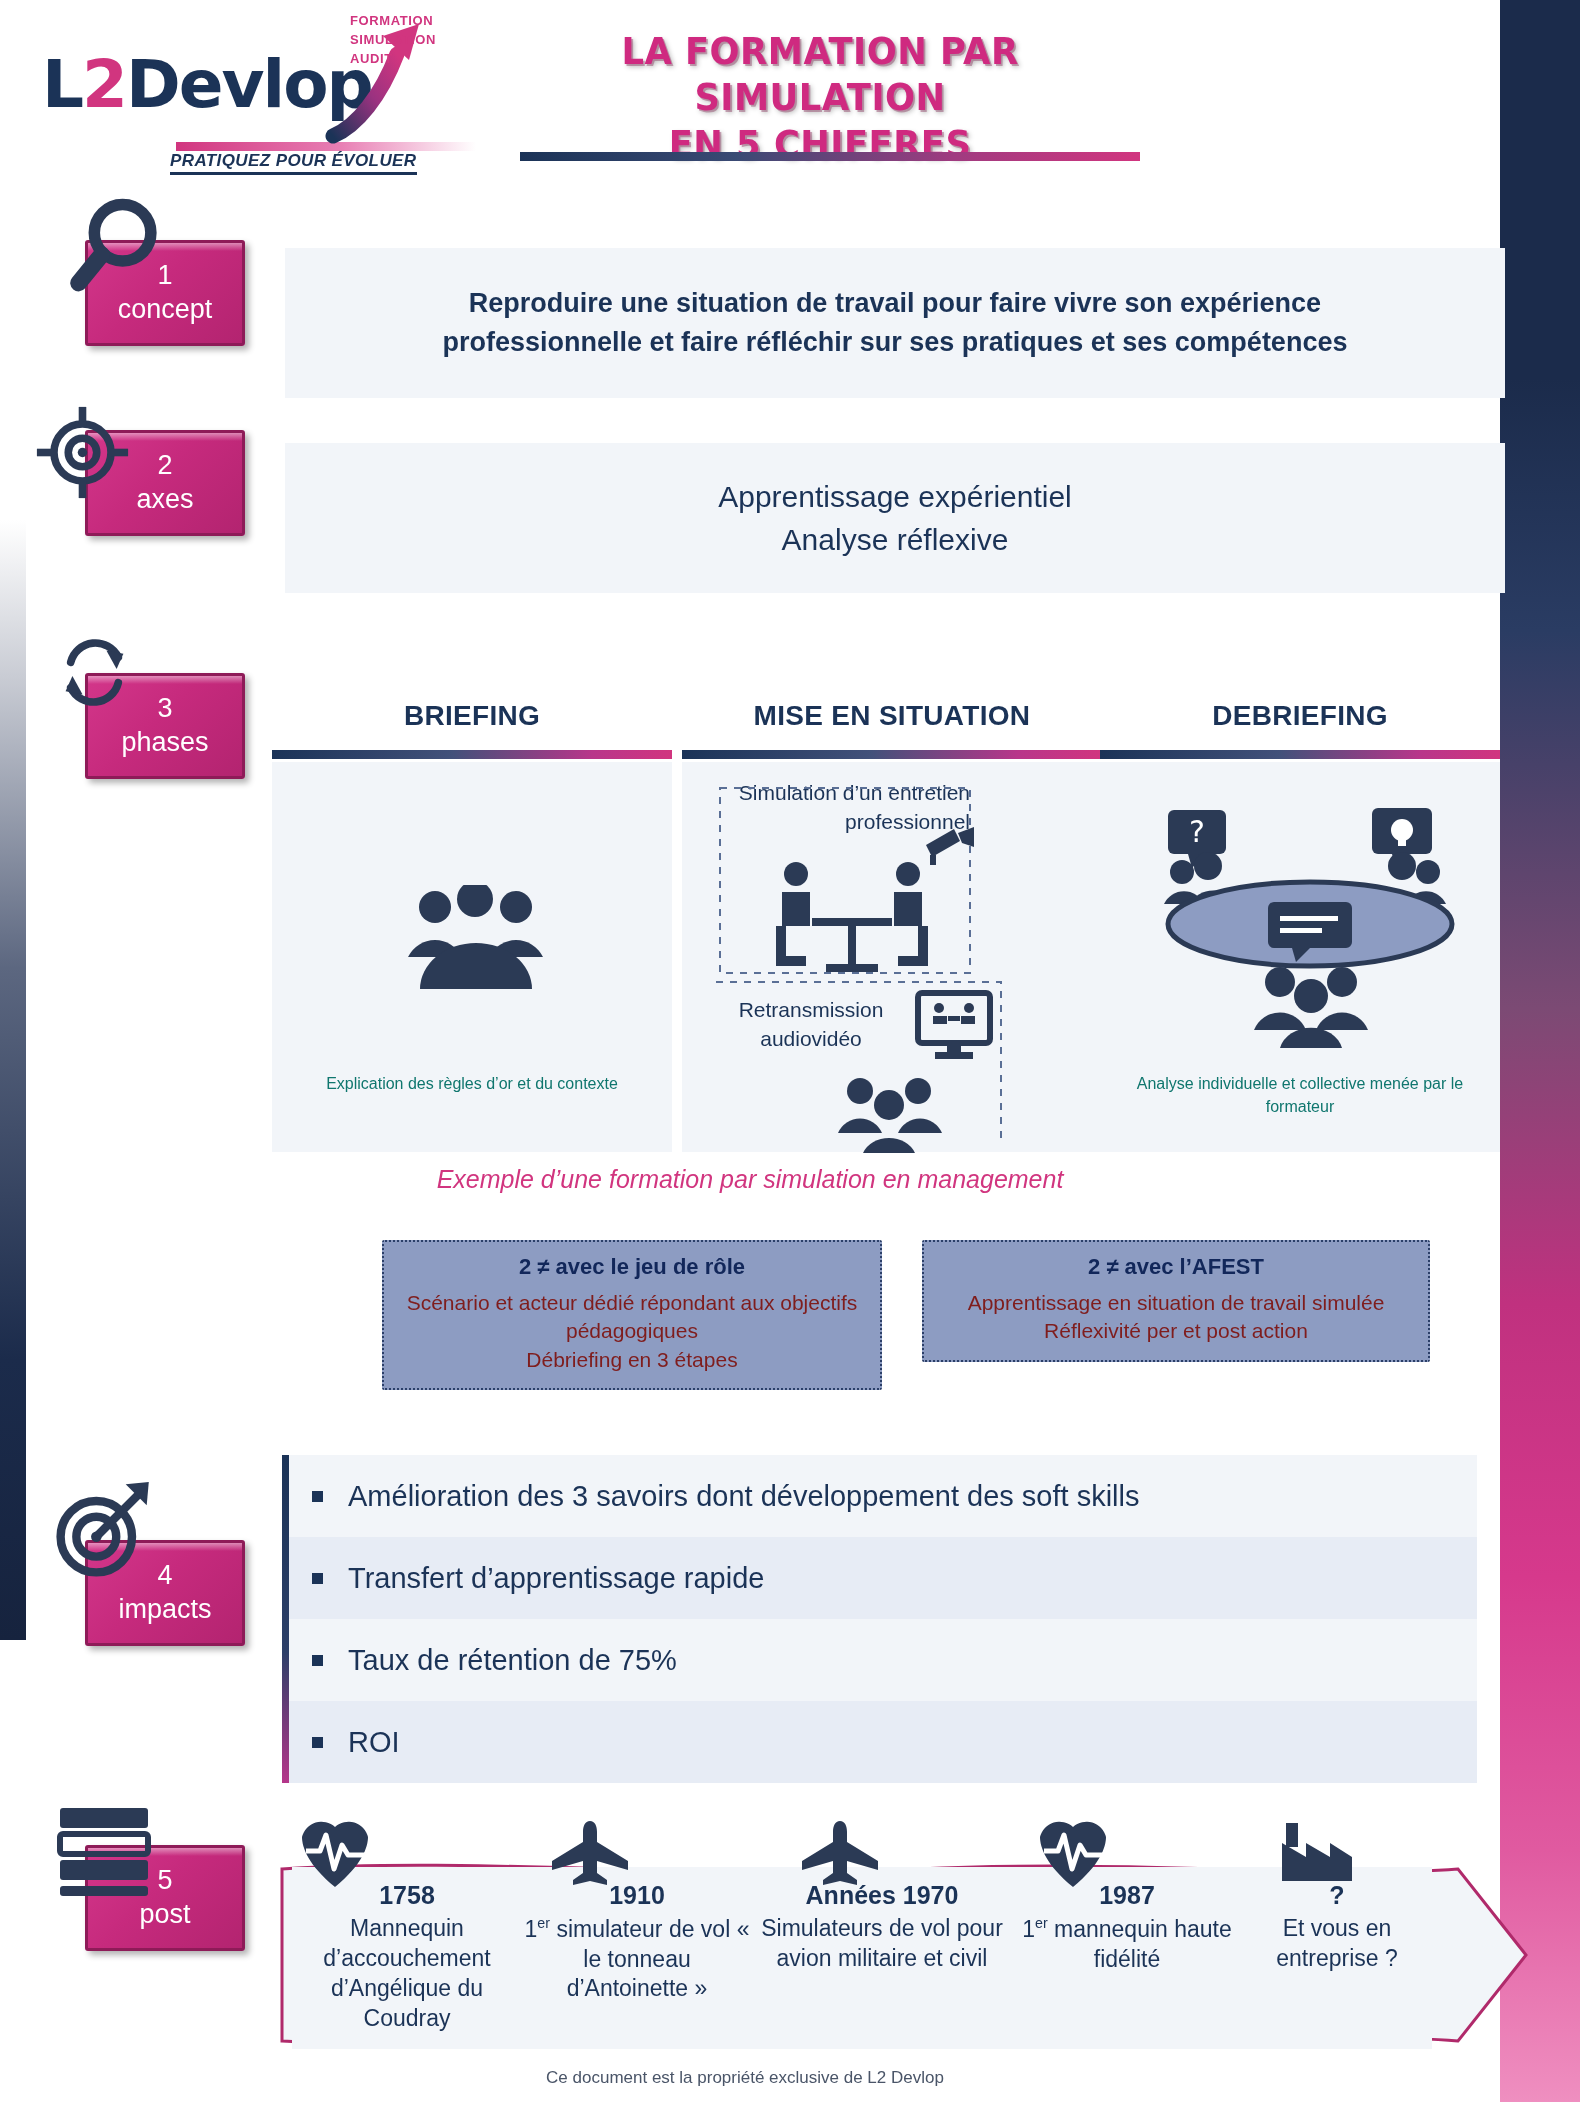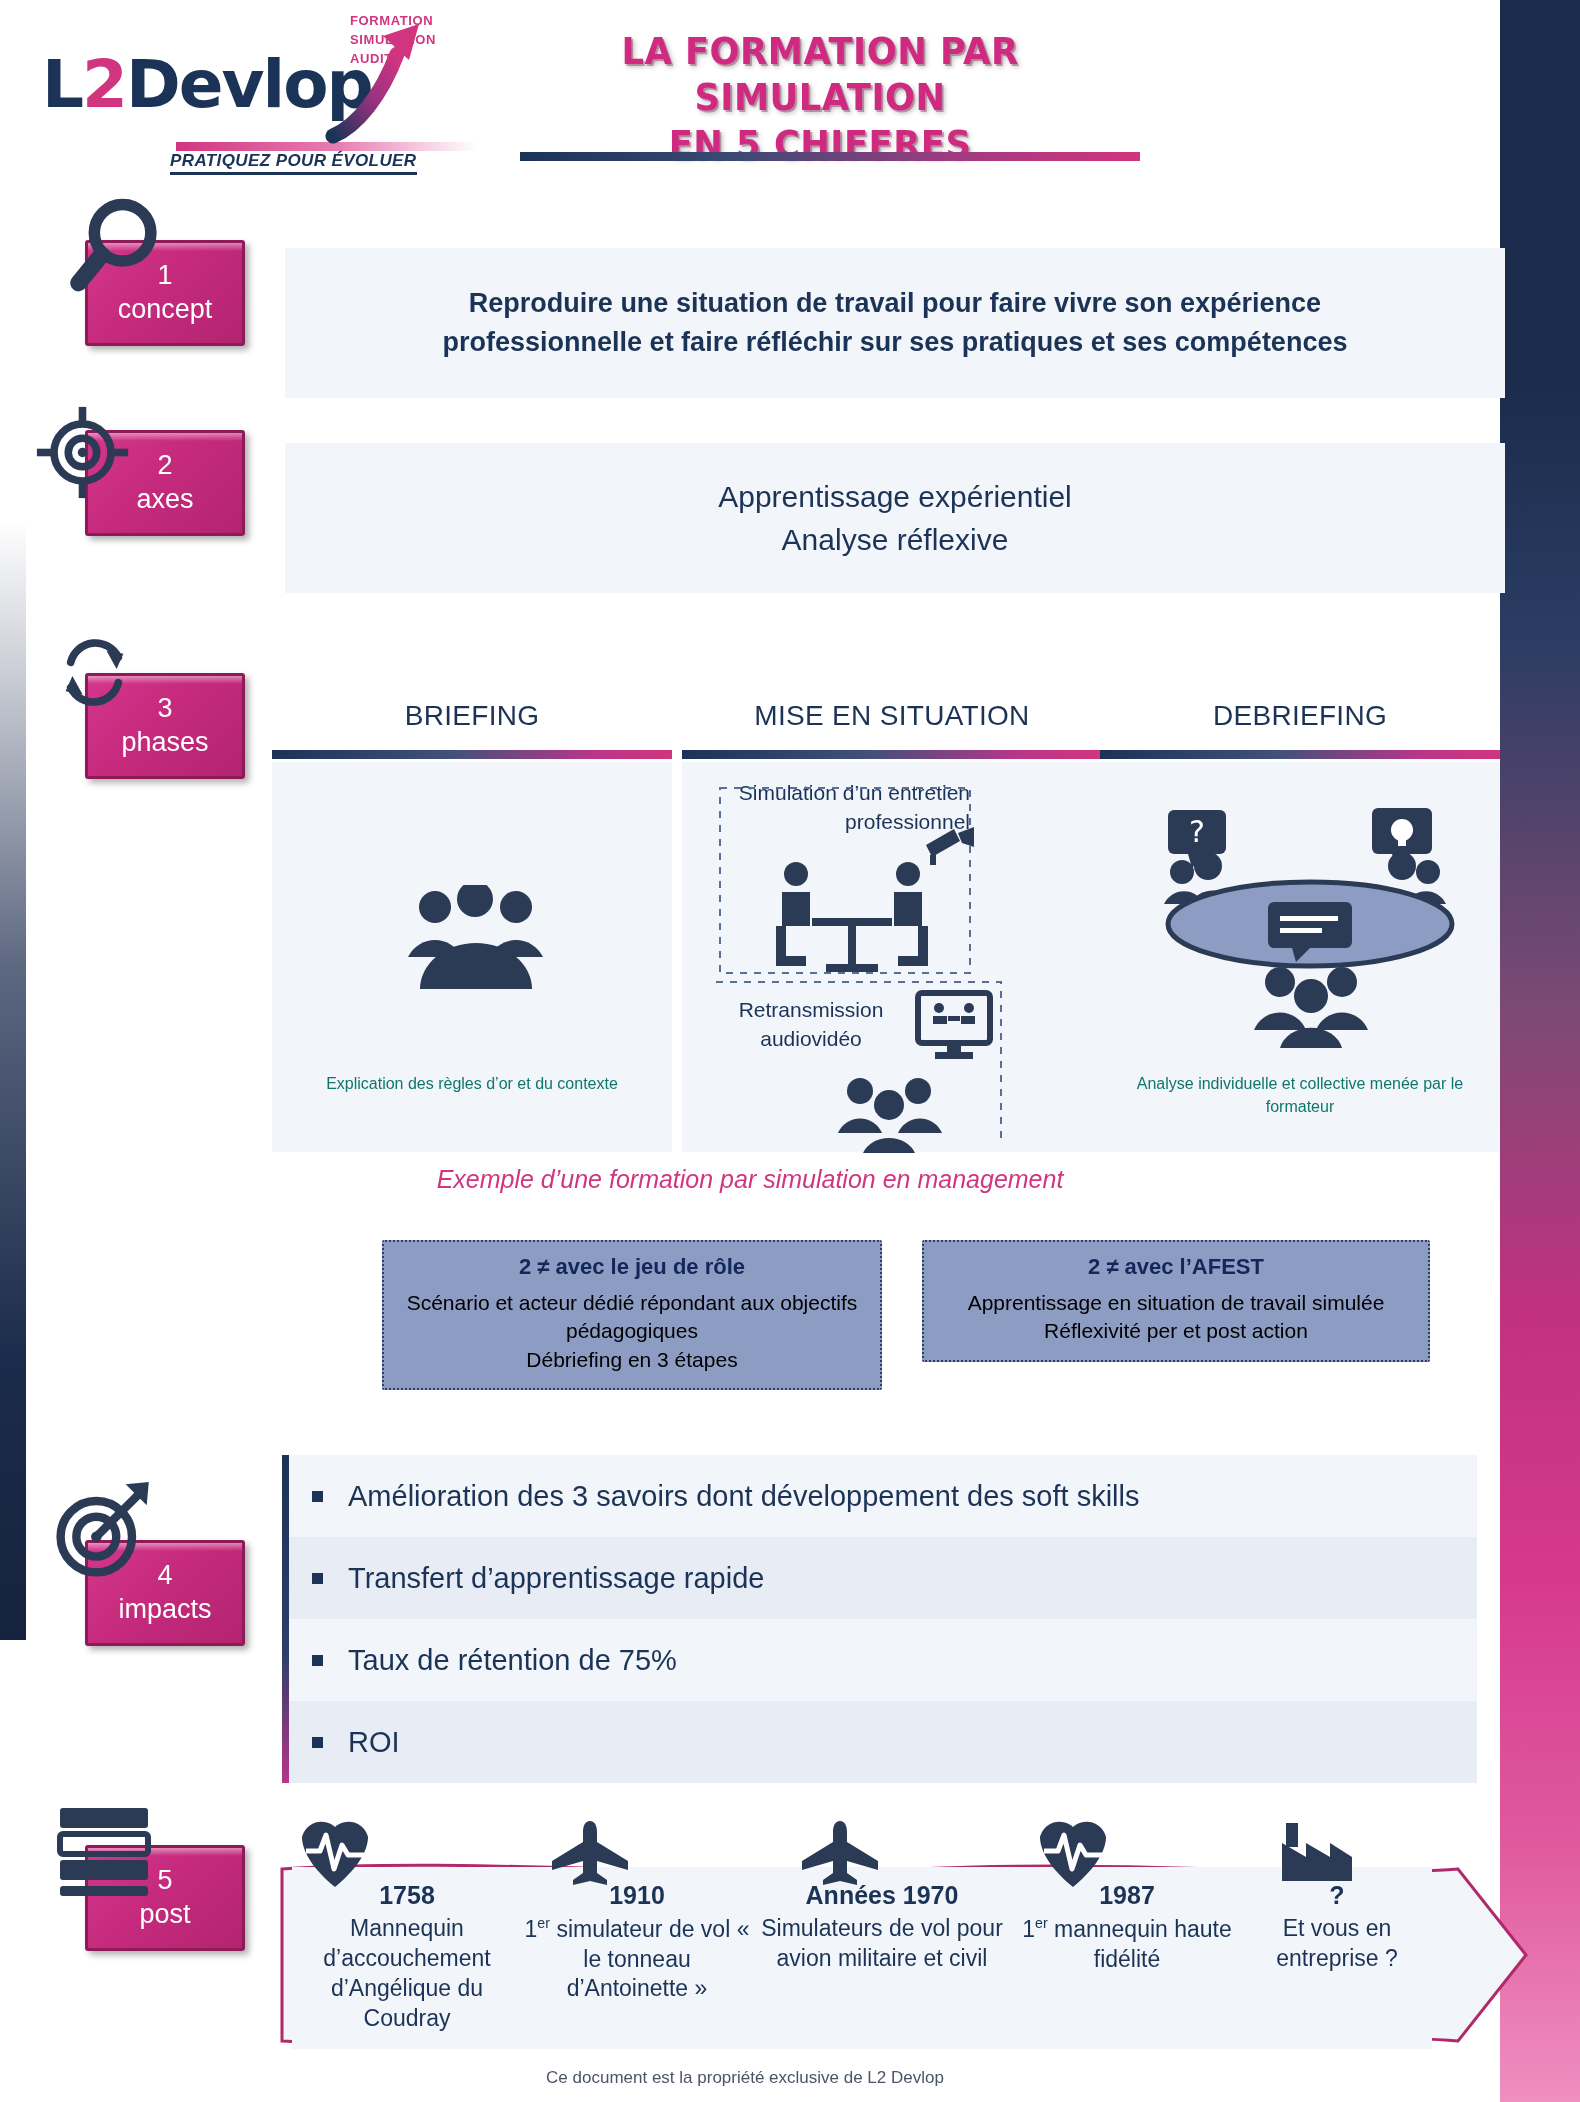--- a/index.html
+++ b/index.html
@@ -80,39 +80,39 @@
   
   .panel { position:absolute; background:#f2f5f9; }
   .panel-txt {
     color:#1b3357; text-align:center; font-size:27px; line-height:1.45;
   }
   .bold { font-weight:bold; }
 
   
   .ph-head {
     position:absolute; text-align:center; color:#1b3357;
-    font-weight:normal; font-size:28px; letter-spacing:.3px;
+    font-weight:bold; font-size:28px; letter-spacing:.3px;
   }
   .ph-rule { position:absolute; height:9px;
     background:linear-gradient(to right,#1b3357 0%, #42517a 45%, #b8368a 80%, #d1357f 100%); }
   .ph-cap { position:absolute; text-align:center; color:#0f766e; font-size:16px; line-height:1.45; }
   .ph-sub { position:absolute; color:#1b3357; font-size:21px; line-height:1.4; }
 
   .example-note {
     position:absolute; width:100%; text-align:center;
     color:#d1357f; font-style:italic; font-size:25px;
   }
 
   
   .cmp {
     position:absolute; background:#8d9cc2; border:2px dotted #2b3f68;
     border-radius:2px; padding:12px 14px 14px; text-align:center;
   }
   .cmp-title { color:#12275a; font-weight:bold; font-size:22px; margin-bottom:9px; }
-  .cmp-body { color:#000000; font-size:21px; line-height:1.35; }
+  .cmp-body { color:#7f1d1d; font-size:21px; line-height:1.35; }
 
   
   .impacts { position:absolute; left:282px; top:1455px; width:1195px; }
   .impacts::before{
     content:""; position:absolute; left:0; top:0; width:7px; height:100%;
     background:linear-gradient(to bottom,#1b3357 0%, #2c3f68 60%, #b5368a 100%);
   }
   .imp-row {
     display:flex; align-items:center; height:82px; padding-left:30px;
     color:#1b3357; font-size:29px;

